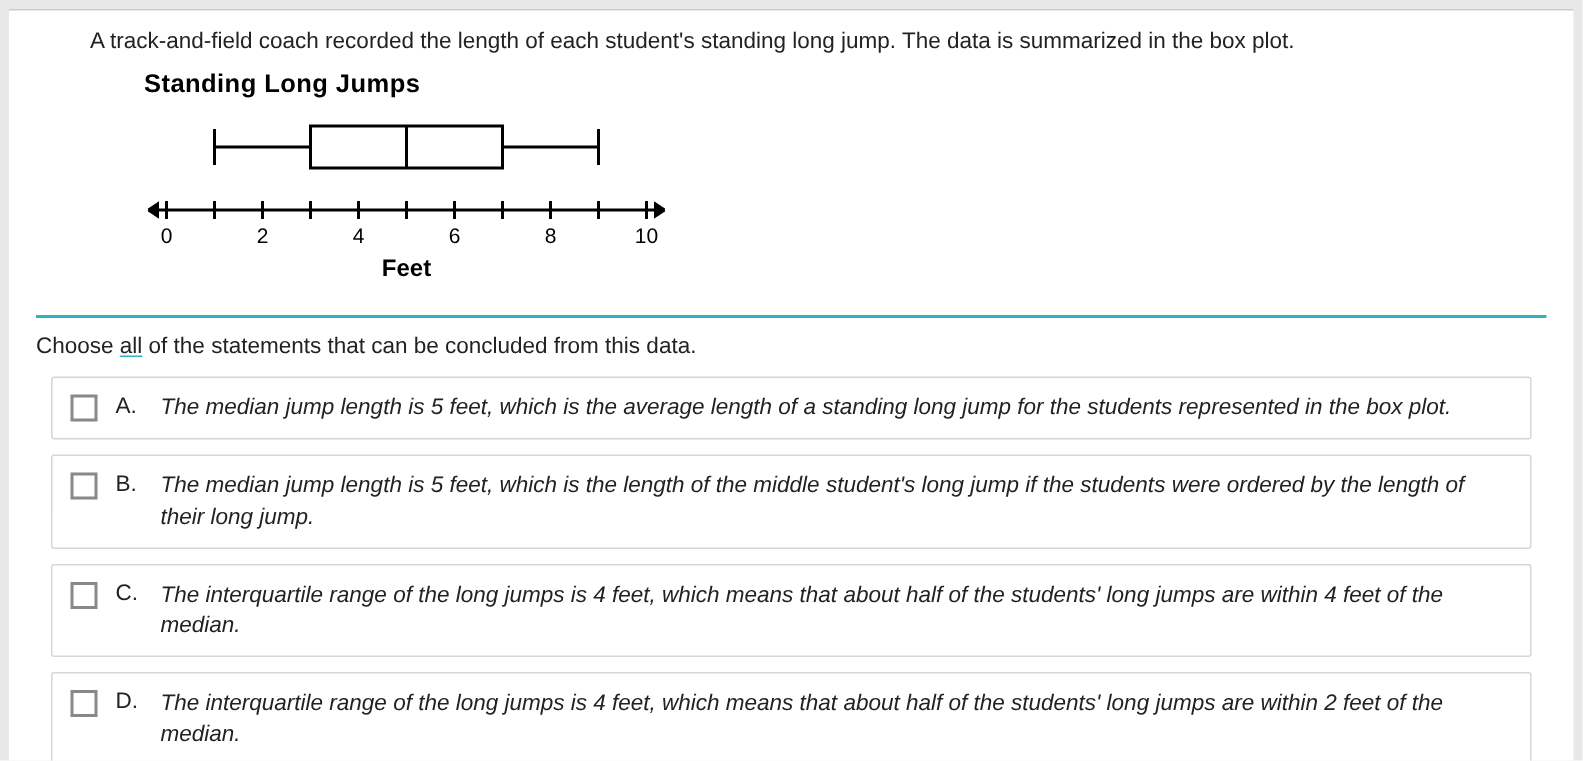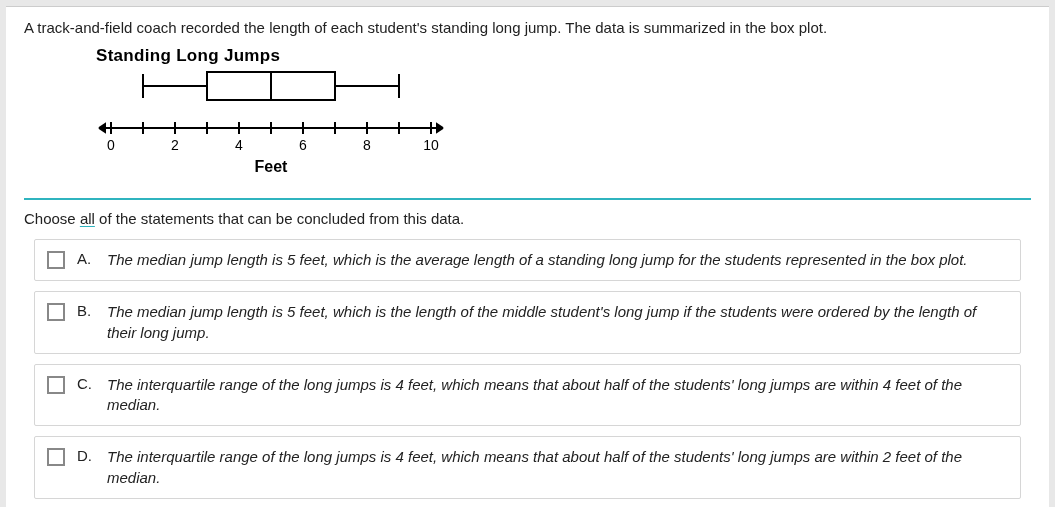--- a/index.html
+++ b/index.html
@@ -14,28 +14,30 @@
       background: #fff;
       margin: 6px 6px 0 6px;
       border-top: 1px solid #ccc;
       padding: 0;
       height: 100%;
     }
     .question-text {
       padding: 12px 18px 6px 18px;
       font-size: 15px;
       color: #222;
+      margin-left: 36px;
     }
     .chart-block {
       padding: 4px 18px 8px 90px;
     }
     .chart-title {
       font-weight: 800;
       font-family: Verdana, Arial, sans-serif;
       font-size: 17px;
+      margin-bottom: 12px;
       letter-spacing: 0.3px;
     }
     .boxplot-svg { display:block; }
     .divider {
       border: none;
       border-top: 2px solid #2fb4bf;
       margin: 4px 18px 10px 18px;
     }
     .instruction {
       font-size: 15px;

